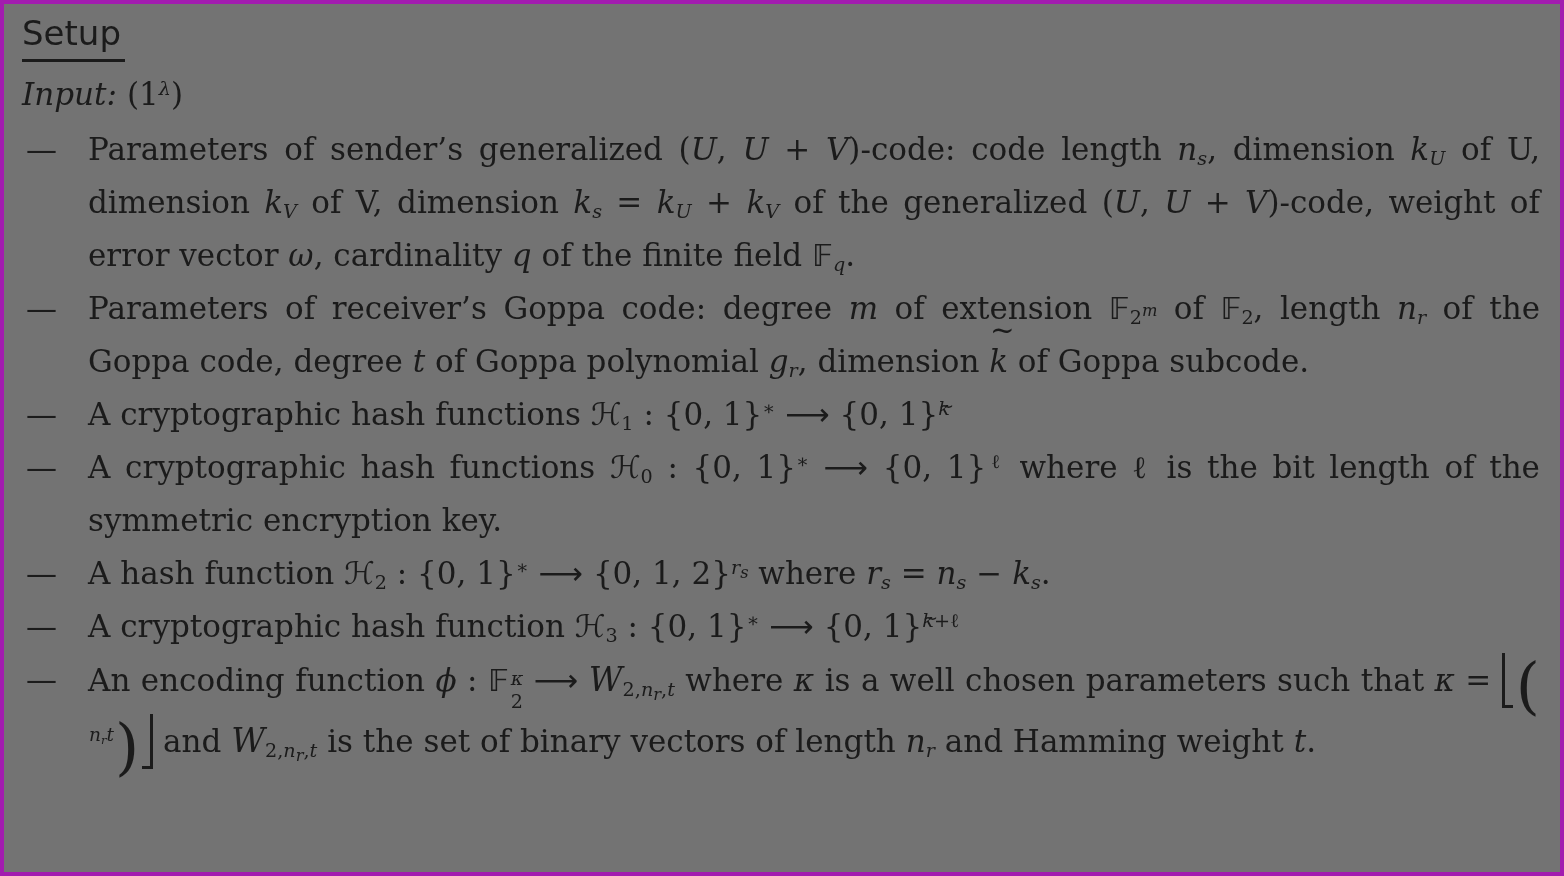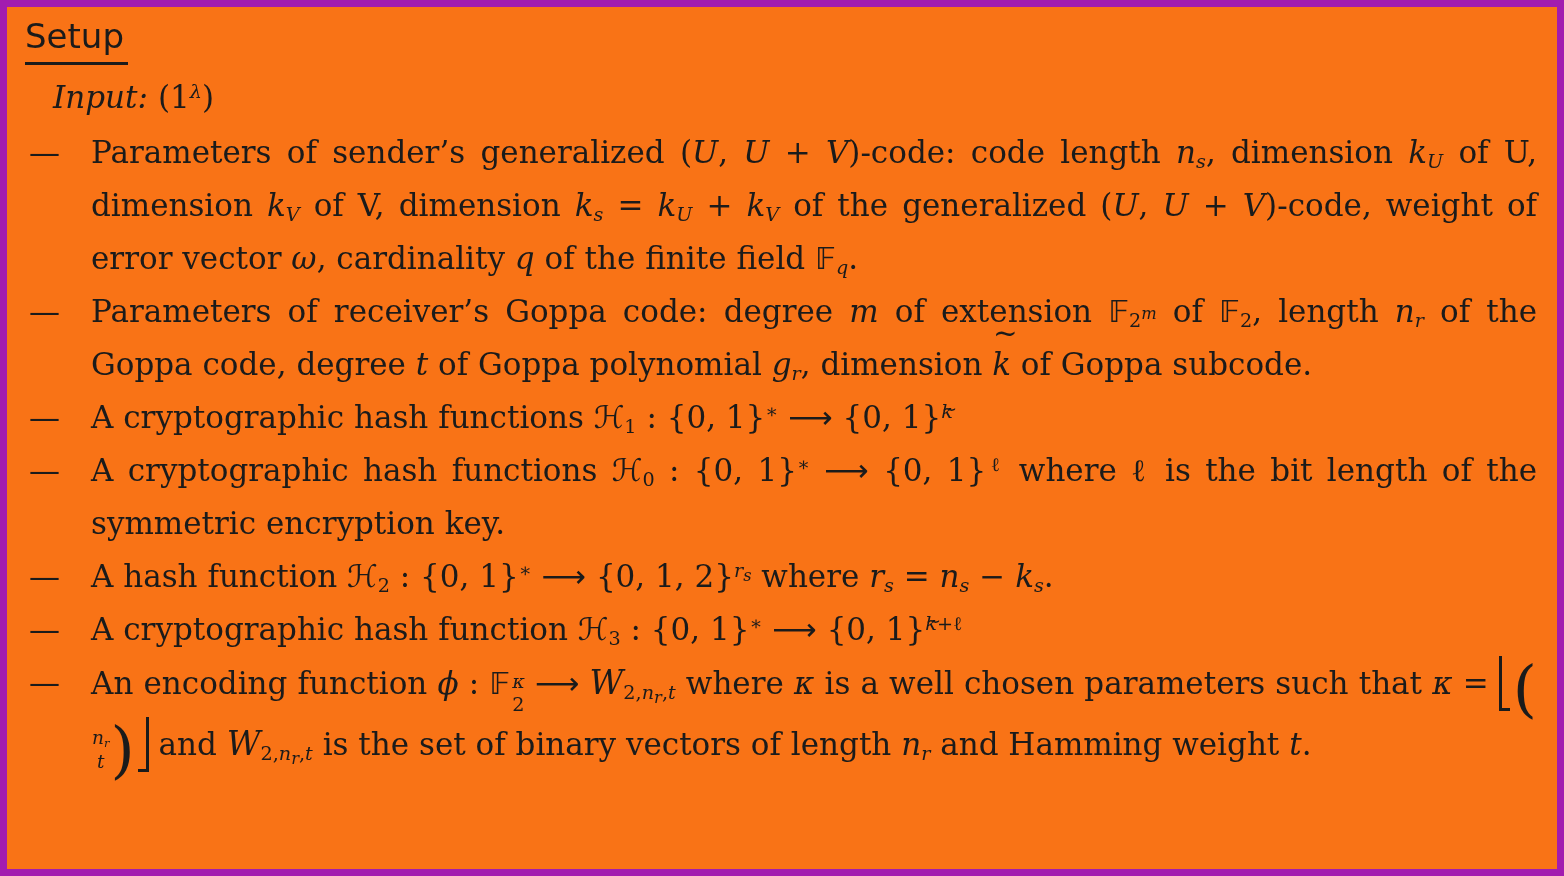--- a/index.html
+++ b/index.html
@@ -1,31 +1,31 @@
 <!DOCTYPE html>
 <html><head>
 <meta charset="utf-8">
 <style>
   html,body{margin:0;padding:0;background:#ffffff;}
   body{width:1564px;height:876px;position:relative;}
   .box{
     position:absolute;inset:0;box-sizing:border-box;
-    border:7px solid #a21caf;background:#f97316;
+    border:4px solid #a21caf;background:#737373;
     padding:8px 20px 12px 18px;overflow:hidden;
     font-family:"DejaVu Serif","Liberation Serif",serif;
     color:#1b1b1b;font-size:31px;
   }
   .title{
     display:inline-block;
     font-family:"DejaVu Sans","Liberation Sans",sans-serif;
     font-size:34px;line-height:1.15;
     border-bottom:3px solid #1b1b1b;
     padding:2px 4px 6px 0;margin-bottom:6px;
   }
-  .hline{line-height:53px;margin-left:28px;}
+  .hline{line-height:53px;}
   .io-label{font-style:italic;}
   .io-value{margin-left:10px;}
   .list{margin-top:2px;}
   .item{display:flex;line-height:53px;}
   .marker{flex:0 0 66px;width:66px;box-sizing:border-box;padding-left:4px;}
   .itext{flex:1;text-align:justify;}
   i{font-style:italic;}
   sub,sup{line-height:0;font-size:62%;}
   sup{vertical-align:0.52em;}
   sub{vertical-align:-0.26em;}
@@ -40,21 +40,21 @@
   .kt{position:relative;display:inline-block;}
   .kt .tld{position:absolute;left:0.03em;top:-0.66em;font-size:0.95em;font-style:normal;line-height:1;}
   
   .ss{display:inline-flex;flex-direction:column;align-items:flex-start;font-size:62%;line-height:1.18;vertical-align:0.30em;margin-left:2px;}
   
   .fl,.fr{display:inline-block;height:52px;width:8px;border-bottom:3px solid currentColor;vertical-align:-0.55em;}
   .fl{border-left:3px solid currentColor;margin-right:3px;}
   .fr{border-right:3px solid currentColor;margin-left:3px;}
   
   .bp{font-size:200%;line-height:0;vertical-align:-0.26em;}
-  .bs{display:inline-flex;flex-direction:column;align-items:center;font-size:60%;line-height:1.25;vertical-align:0.55em;margin:0 1px;}
+  .bs{display:inline-flex;align-items:center;font-size:60%;line-height:1.25;vertical-align:0.55em;margin:0 1px;}
 </style>
 </head>
 <body>
 
 <div class="box">
 
   <div class="title">Setup</div>
 
   <div class="hline">
     <span class="io-label">Input:</span><span class="io-value">(1<sup><i>λ</i></sup>)</span>

